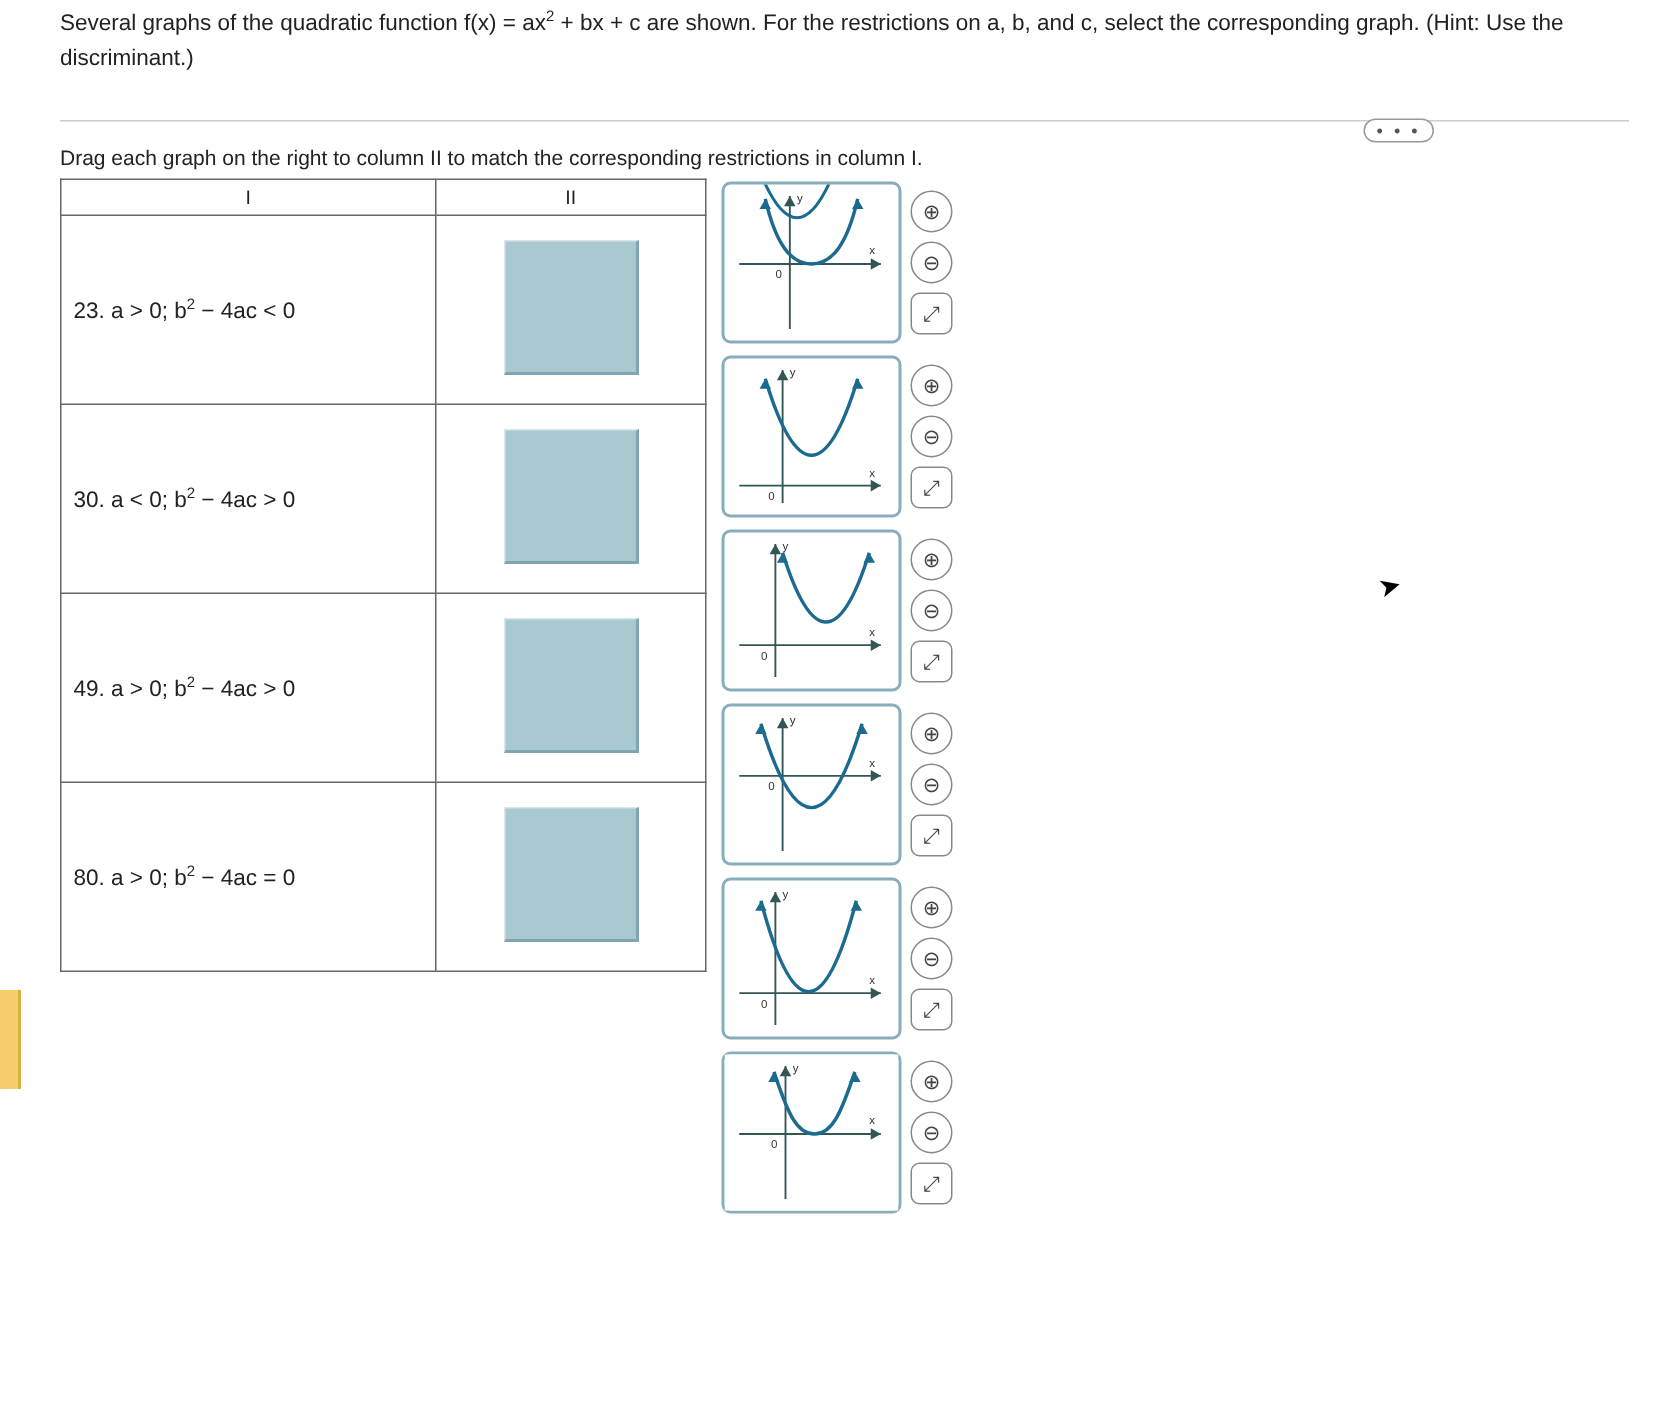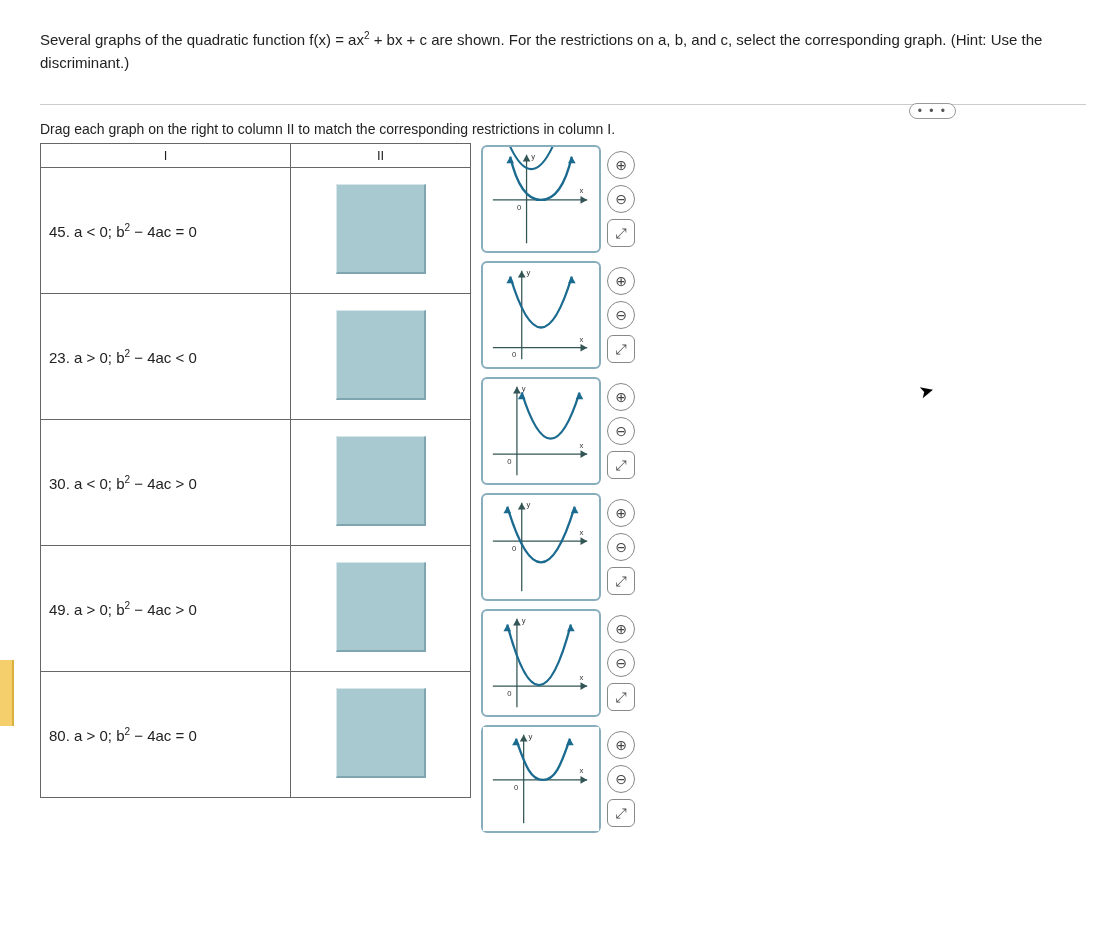--- a/index.html
+++ b/index.html
@@ -1,17 +1,17 @@
 <!DOCTYPE html>
 <html><head>
 <meta charset="utf-8">
 <style>
 *{box-sizing:border-box;margin:0;padding:0}
 body{font-family:Arial,Helvetica,sans-serif;font-size:14px;color:#222;background:#fff;width:1114px;position:relative}
-.page{padding:28px 28px 20px 40px}
+.page{padding:4px 28px 20px 40px}
 .intro{font-size:15px;line-height:1.5;margin-bottom:6px}
 .intro sup{font-size:10px;vertical-align:super}
 hr.top{border:none;border-top:1px solid #ccc;margin:30px 0 8px}
 .dots-wrap{position:relative;height:0}
 .dots{position:absolute;right:130px;top:-10px;border:1px solid #999;border-radius:10px;padding:0 8px;font-size:12px;letter-spacing:2px;color:#555;background:#fff}
 .instruction{margin:16px 0 6px;font-size:14px}
 .work-area{display:flex;align-items:flex-start;gap:10px}
 table.qtable{border-collapse:collapse;border:1px solid #666}
 table.qtable th{font-weight:normal;text-align:center;border:1px solid #666;padding:4px 0;font-size:13px}
 table.qtable td{border:1px solid #666;vertical-align:middle}
@@ -51,24 +51,20 @@
 
   <div class="work-area">
 
     <table class="qtable">
       <tbody>
           <tr>
         <th>I</th>
         <th>II</th>
       </tr>
       <tr>
-        <td class="col-i"><span>45.</span><span> a &lt; 0; b</span><sup>2</sup><span> − 4ac = 0</span></td>
-        <td class="col-ii"><span class="drop-slot"></span></td>
-      </tr>
-      <tr>
         <td class="col-i"><span>23.</span><span> a &gt; 0; b</span><sup>2</sup><span> − 4ac &lt; 0</span></td>
         <td class="col-ii"><span class="drop-slot"></span></td>
       </tr>
       <tr>
         <td class="col-i"><span>30.</span><span> a &lt; 0; b</span><sup>2</sup><span> − 4ac &gt; 0</span></td>
         <td class="col-ii"><span class="drop-slot"></span></td>
       </tr>
       <tr>
         <td class="col-i"><span>49.</span><span> a &gt; 0; b</span><sup>2</sup><span> − 4ac &gt; 0</span></td>
         <td class="col-ii"><span class="drop-slot"></span></td>

